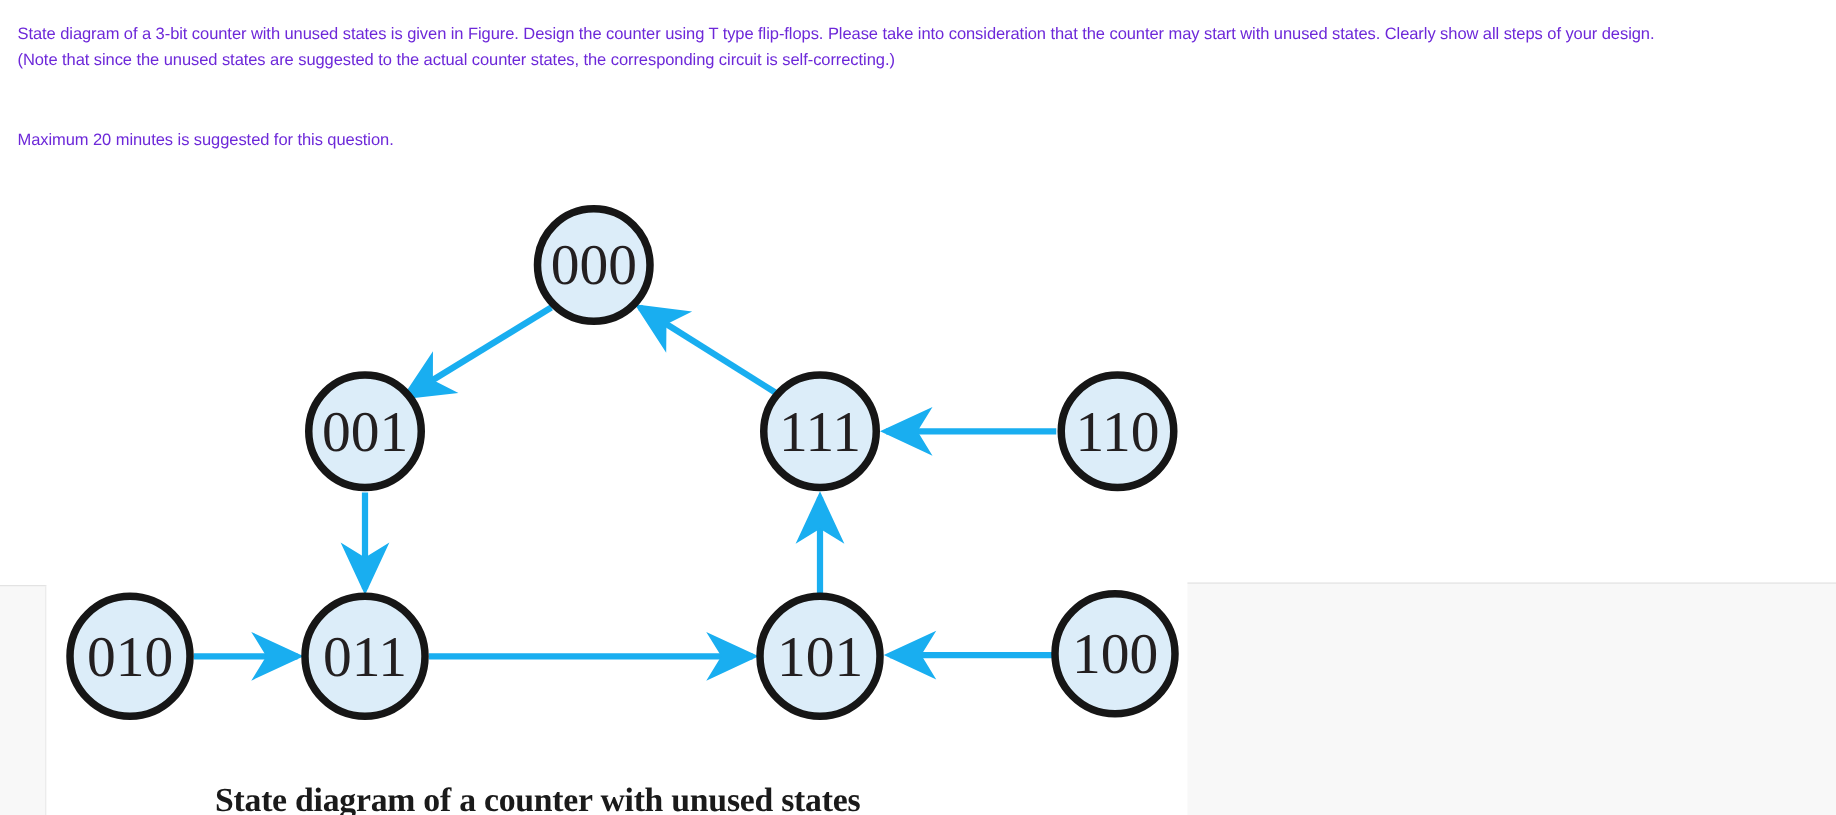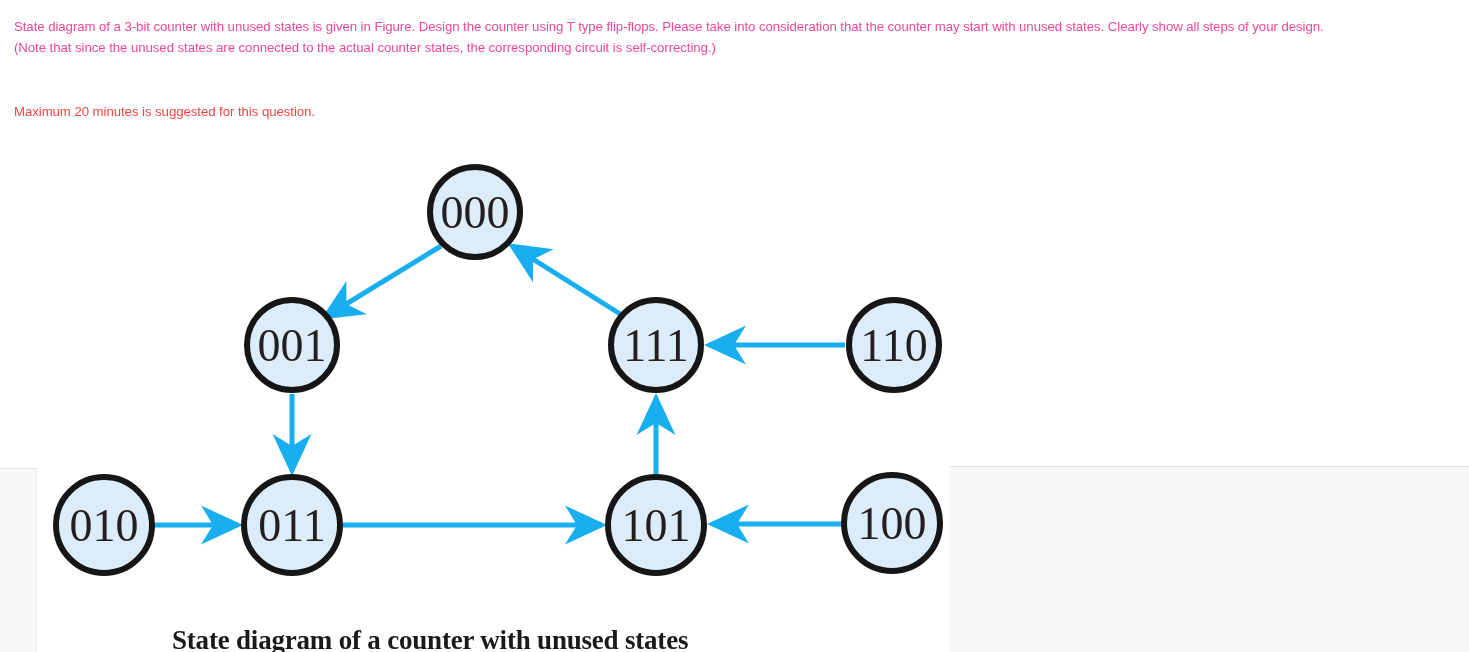--- a/index.html
+++ b/index.html
@@ -40,34 +40,34 @@
   
   #question-block {
     position: absolute;
     left: 14px;
     top: 16px;
     width: 1440px;
   }
   .q-line {
     font-size: 13.2px;
     line-height: 21px;
-    color: #ec4899;
+    color: #6d28d9;
     white-space: nowrap;
     letter-spacing: -0.05px;
   }
   #q-note {
     margin-top: 0px;
   }
   #time-hint {
     position: absolute;
     left: 14px;
     top: 103px;
     font-size: 13.2px;
     line-height: 18px;
-    color: #ef4444;
+    color: #6d28d9;
     white-space: nowrap;
     letter-spacing: -0.05px;
   }
 
   
   #figure {
     position: absolute;
     left: 0;
     top: 140px;
     width: 1010px;
@@ -99,21 +99,21 @@
   }
 </style>
 </head>
 <body>
 
 <div id="panel-left"></div>
 <div id="panel-right"></div>
 
 <div id="question-block">
   <div class="q-line">State diagram of a 3-bit counter with unused states is given in Figure. Design the counter using T type flip-flops. Please take into consideration that the counter may start with unused states. Clearly show all steps of your design.</div>
-  <div class="q-line" id="q-note">(Note that since the unused states are connected to the actual counter states, the corresponding circuit is self-correcting.)</div>
+  <div class="q-line" id="q-note">(Note that since the unused states are suggested to the actual counter states, the corresponding circuit is self-correcting.)</div>
 </div>
 <div id="time-hint">Maximum 20 minutes is suggested for this question.</div>
 
 <div id="figure">
   <svg id="figure-svg" width="1010" height="480" viewBox="0 0 1010 480">
     <defs>
       <marker id="ahead" markerWidth="9" markerHeight="9" refX="7.6" refY="4.5" orient="auto" markerUnits="strokeWidth">
         <path d="M0.2,0.6 L8.6,4.5 L0.2,8.4 L2.6,4.5 Z" fill="#19aef0"></path>
       </marker>
     </defs>

